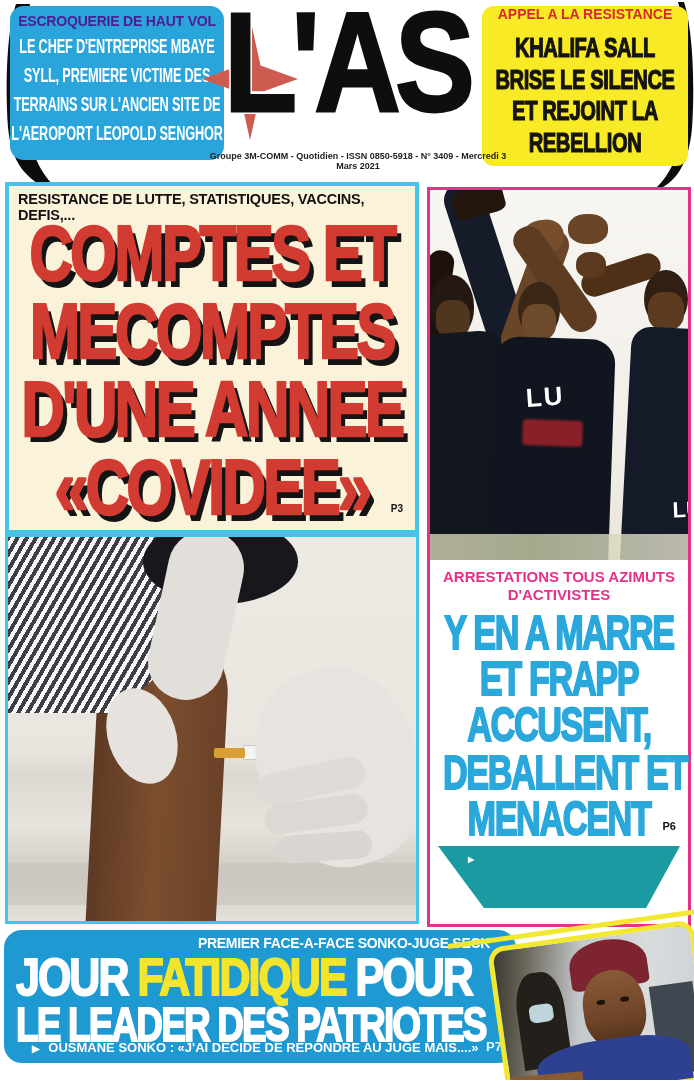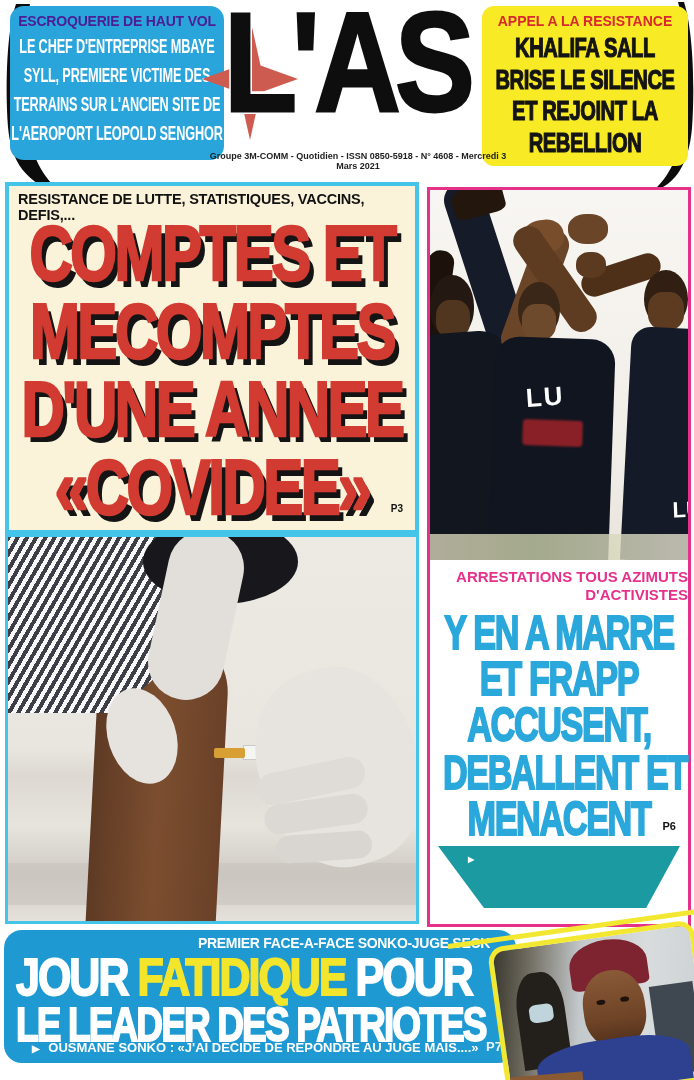--- a/index.html
+++ b/index.html
@@ -22,21 +22,21 @@
           clip-path:polygon(50% 0%,61% 39%,100% 50%,61% 61%,50% 100%,39% 61%,0% 50%,39% 39%);}
   .mast-title{position:absolute;left:2px;top:-14px;font-size:126px;font-weight:bold;
           letter-spacing:-6px;color:#0e0e0e;-webkit-text-stroke:2.5px #0e0e0e;
           transform:scale(0.95,1.12);transform-origin:left top;line-height:1;
           text-shadow:3px 0 0 #fff,-3px 0 0 #fff,0 3px 0 #fff,0 -3px 0 #fff,
                       2px 2px 0 #fff,-2px -2px 0 #fff,2px -2px 0 #fff,-2px 2px 0 #fff;}
   .info-line{position:absolute;left:208px;top:151px;width:300px;text-align:center;
           font-size:9px;font-weight:bold;color:#222;z-index:2;}
   .box-tr{position:absolute;left:482px;top:6px;width:206px;height:160px;background:#F8EB25;
           border-radius:12px;z-index:1;}
-  .box-tr .kick{margin-top:7px;text-align:center;color:#D8292F;font-weight:bold;font-size:14px;}
+  .box-tr .kick{text-align:center;color:#D8292F;font-weight:bold;font-size:14px;}
   .box-tr .lines{position:absolute;left:-47px;top:26px;width:300px;text-align:center;
           color:#141414;font-weight:bold;font-size:24px;line-height:1.12;letter-spacing:-0.5px;
           -webkit-text-stroke:1px #141414;
           transform:scale(0.84,1.18);transform-origin:50% 0;}
 
   
   .lead{position:absolute;left:5px;top:182px;width:414px;height:352px;background:#FAF3DA;
         border:4px solid #45C4E9;box-sizing:border-box;z-index:1;}
   .lead .kick{margin:5px 0 0 9px;font-size:14.5px;font-weight:bold;color:#111;letter-spacing:-0.2px;}
   .lead .hl{position:absolute;left:0;top:29px;width:406px;text-align:center;color:#D23B31;
@@ -76,21 +76,21 @@
   .vax .plunger{position:absolute;left:394px;top:196px;width:7px;height:40px;background:#ECECEA;
        border:1px solid #c5c5c1;}
   .vax .band{position:absolute;left:0;bottom:16px;width:100%;height:42px;background:#C7C2BB;opacity:.55;}
 
   
   .col-r{position:absolute;left:427px;top:187px;width:264px;height:740px;background:#fff;
        border:3px solid #E6318A;box-sizing:border-box;z-index:1;}
   .act-photo{position:absolute;left:0;top:0;width:258px;height:370px;overflow:hidden;
        background:linear-gradient(180deg,#F8F6F2,#F1EEE8 70%,#E8E4DC);}
   .f{position:absolute;}
-  .act-kick{position:absolute;left:0;top:378px;width:100%;text-align:right;color:#E6318A;
+  .act-kick{position:absolute;left:0;top:378px;width:100%;text-align:center;color:#E6318A;
        font-weight:bold;font-size:15px;line-height:1.2;}
   .act-hl{position:absolute;left:0;top:420px;width:258px;text-align:center;color:#2AA7DB;
        font-weight:bold;font-size:38px;line-height:0.98;letter-spacing:-1.5px;
        -webkit-text-stroke:1.5px #2AA7DB;
        transform:scale(0.9,1.25);transform-origin:50% 0;}
   .act-p6{position:absolute;right:12px;top:630px;font-size:11px;font-weight:bold;color:#111;}
   .quote{position:absolute;left:8px;top:656px;width:242px;height:62px;background:#1B9AA2;
        clip-path:polygon(0 0,100% 0,86% 100%,19% 100%);color:#fff;font-weight:bold;
        font-size:10.5px;line-height:1.3;box-sizing:border-box;padding:7px 24px 0 42px;}
   .quote .arr{position:absolute;left:30px;top:9px;font-size:8px;}
@@ -147,21 +147,21 @@
       <span class="nw">SYLL, PREMIERE VICTIME DES</span>
       <span class="nw">TERRAINS SUR L'ANCIEN SITE DE</span>
       <span class="nw">L'AEROPORT LEOPOLD SENGHOR</span>
     </div>
   </div>
 
   <div class="masthead">
     <div class="diamond"></div>
     <div class="mast-title">L'AS</div>
   </div>
-  <div class="info-line">Groupe 3M-COMM - Quotidien - ISSN 0850-5918 - N° 4608 - Mercredi 3 Mars 2021</div>
+  <div class="info-line">Groupe 3M-COMM - Quotidien - ISSN 0850-5918 - N° 3409 - Mercredi 3 Mars 2021</div>
 
   <svg class="swoosh" style="left:646px;top:0;" width="50" height="198" viewBox="0 0 50 198">
     <path d="M38,2 C47,30 49,85 46,128 C43,162 31,184 6,192 C24,176 33,156 37,128 C41,90 41,34 32,2 Z" fill="#0c0c0c"></path>
   </svg>
 
   <div class="box-tr">
     <div class="kick">APPEL A LA RESISTANCE</div>
     <div class="lines">
       <span class="nw">KHALIFA SALL</span>
       <span class="nw">BRISE LE SILENCE</span>

